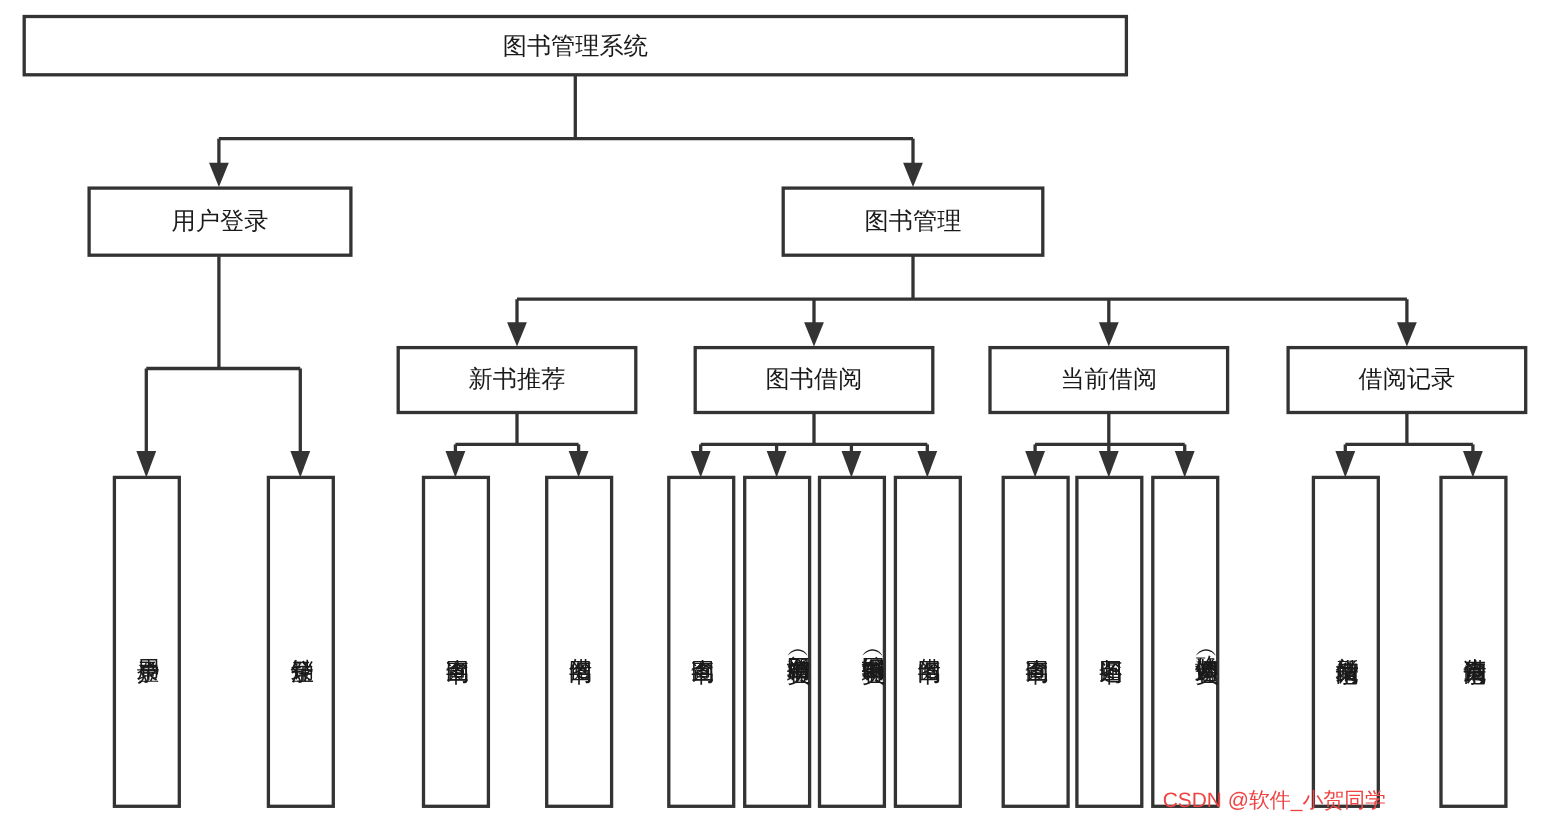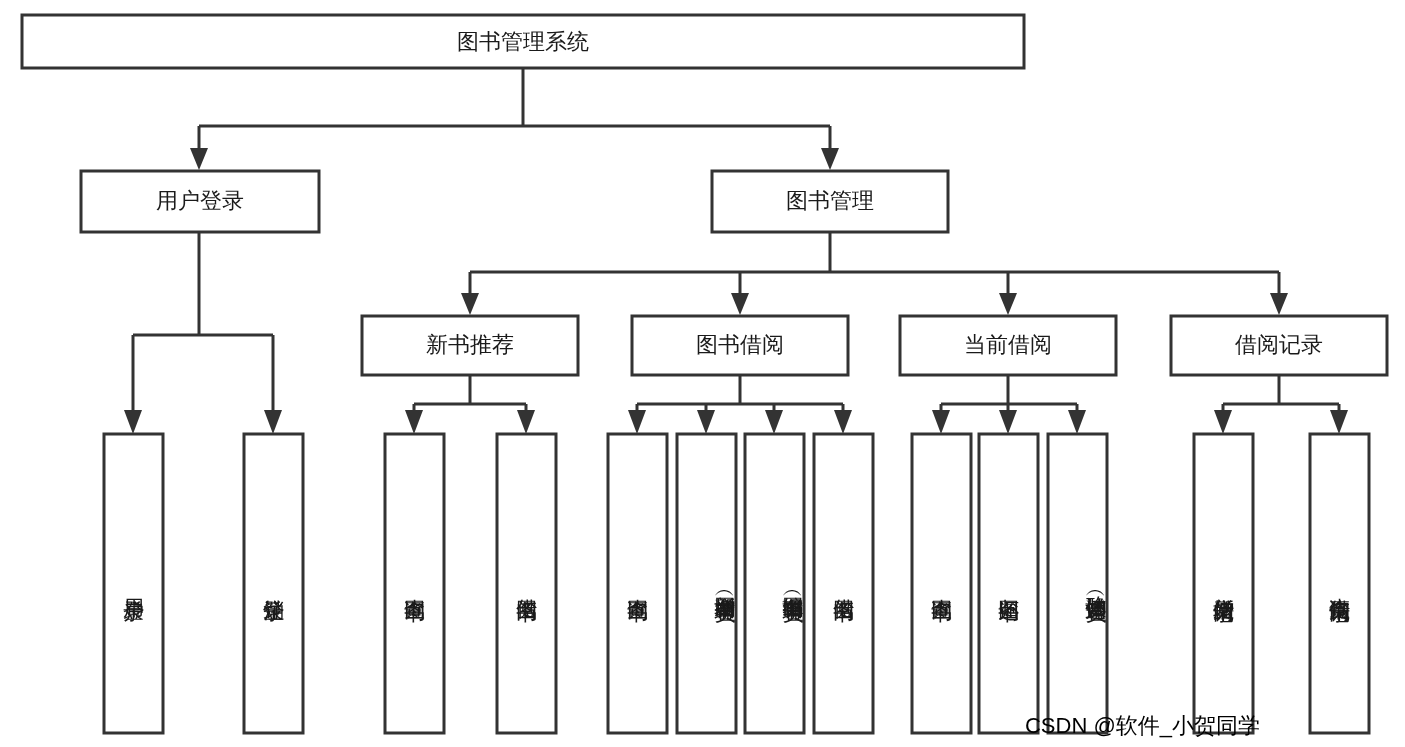--- a/index.html
+++ b/index.html
@@ -63,22 +63,22 @@
     justify-content: center;
     text-align: center;
     white-space: nowrap;
     user-select: none;
   }
   #watermark {
     position: absolute;
     right: 8px;
     bottom: 6px;
     font-family: "Liberation Sans", "DejaVu Sans", sans-serif;
-    font-size: 22px;
-    color: #000000;
+    font-size: 19px;
+    color: #ef4444;
     white-space: nowrap;
     user-select: none;
   }
 </style>
 </head>
 <body>
 
 <div id="diagram-root">
 
   <svg id="flowchart" viewBox="0 0 1405 747" xmlns="http://www.w3.org/2000/svg">

